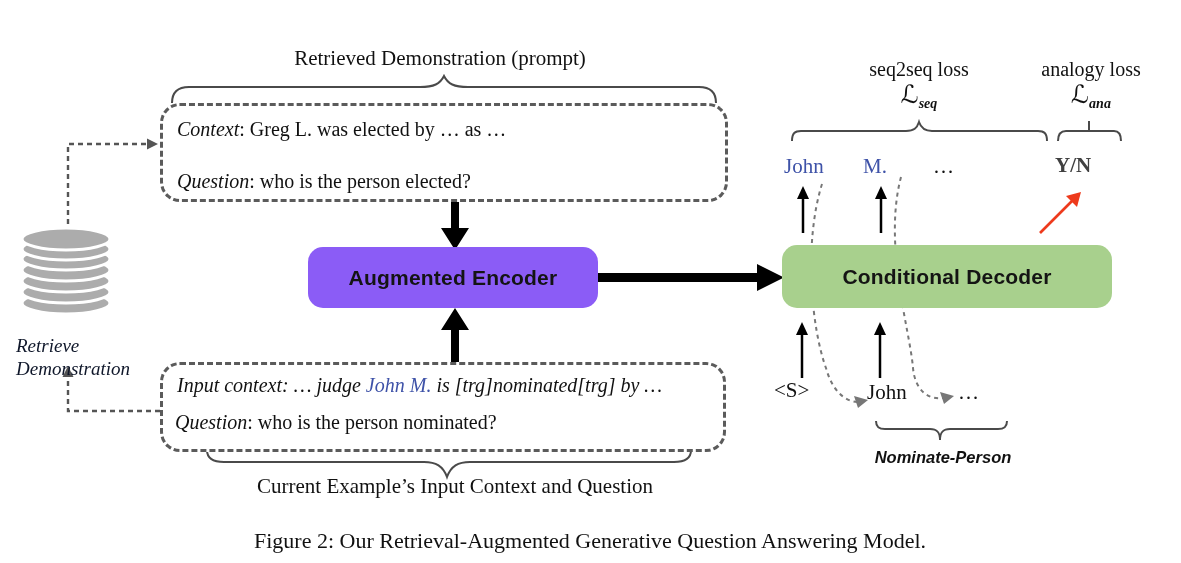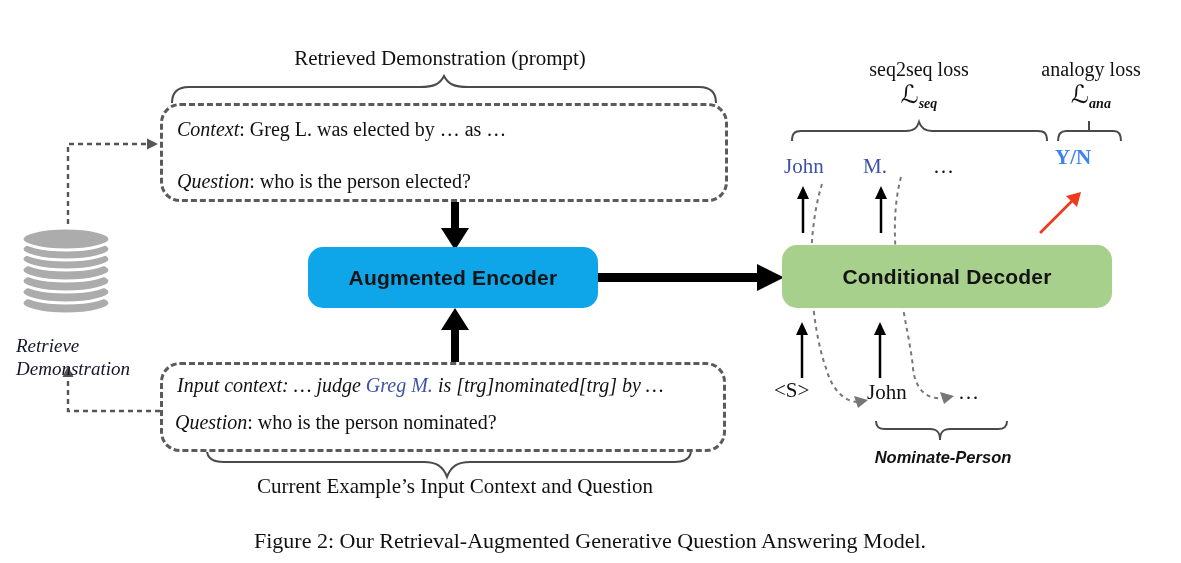--- a/index.html
+++ b/index.html
@@ -94,30 +94,30 @@
 
   <div class="abs dashbox" style="left:160px;top:103px;width:562px;height:93px;">
     <div class="boxline" style="left:14px;top:12px;">
       <span class="it">Context</span><span>: Greg L. was elected by … as …</span>
     </div>
     <div class="boxline" style="left:14px;top:64px;">
       <span class="it">Question</span><span>: who is the person elected?</span>
     </div>
   </div>
 
-  <div class="abs blockbox" style="left: 308px; top: 247px; width: 290px; height: 61px; background-color: #0ea5e9;">
+  <div class="abs blockbox" style="left: 308px; top: 247px; width: 290px; height: 61px; background-color: #8b5cf6;">
     <span>Augmented Encoder</span>
   </div>
   <div class="abs blockbox" style="left: 782px; top: 245px; width: 330px; height: 63px; background-color: rgb(168, 208, 141);">
     <span>Conditional Decoder</span>
   </div>
 
   <div class="abs dashbox" style="left:160px;top:362px;width:560px;height:84px;">
     <div class="boxline it" style="left:14px;top:9px;">
-      <span>Input context:</span><span> … judge </span><span style="color: rgb(62, 82, 168);">Greg M.</span><span> is [trg]nominated[trg] by …</span>
+      <span>Input context:</span><span> … judge </span><span style="color: rgb(62, 82, 168);">John M.</span><span> is [trg]nominated[trg] by …</span>
     </div>
     <div class="boxline" style="left:6px;top:46px;margin-left:6px;">
       <span class="it">Question</span><span>: who is the person nominated?</span>
     </div>
   </div>
 
   <div class="abs fig-title center" style="left:155px;top:474px;width:600px;">Current Example’s Input Context and Question</div>
 
   <div class="abs gray-label" style="left:16px;top:318px;">
     <div>Retrieve</div>
@@ -129,21 +129,21 @@
     <span class="scriptL">ℒ</span><span class="loss-sub">seq</span>
   </div>
   <div class="abs loss-title center" style="left:1016px;top:58px;width:150px;">analogy loss</div>
   <div class="abs center" style="left:1016px;top:80px;width:150px;">
     <span class="scriptL">ℒ</span><span class="loss-sub">ana</span>
   </div>
 
   <div class="abs token" style="left: 784px; top: 154px; color: rgb(62, 82, 168);">John</div>
   <div class="abs token" style="left: 863px; top: 154px; color: rgb(62, 82, 168);">M.</div>
   <div class="abs token" style="left:933px;top:154px;">…</div>
-  <div class="abs token" style="left: 1055px; top: 145px; font-weight: bold; color: #3b82f6;">Y/N</div>
+  <div class="abs token" style="left: 1055px; top: 153px; font-weight: bold; color: #404040;">Y/N</div>
 
   <div class="abs token" style="left:774px;top:378px;">&lt;S&gt;</div>
   <div class="abs token" style="left:867px;top:380px;">John</div>
   <div class="abs token" style="left:958px;top:380px;">…</div>
 
   <div class="abs rel-label center" style="left:858px;top:448px;width:170px;">Nominate-Person</div>
 
   <div class="abs caption center" style="left:90px;top:528px;width:1000px;">Figure 2: Our Retrieval-Augmented Generative Question Answering Model.</div>
 
 </div>

